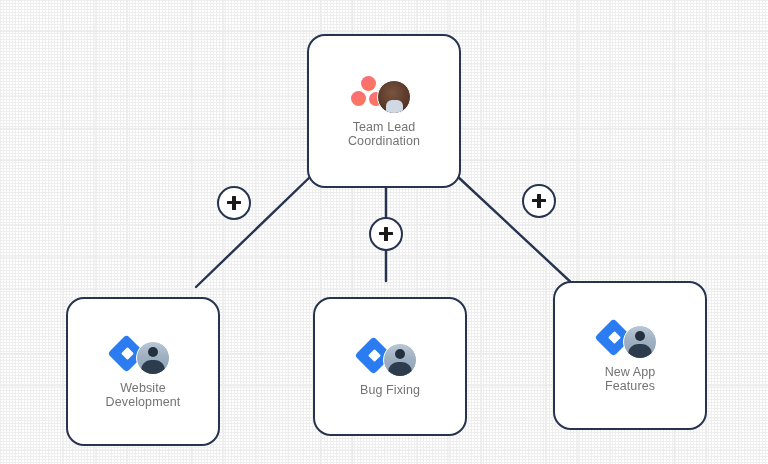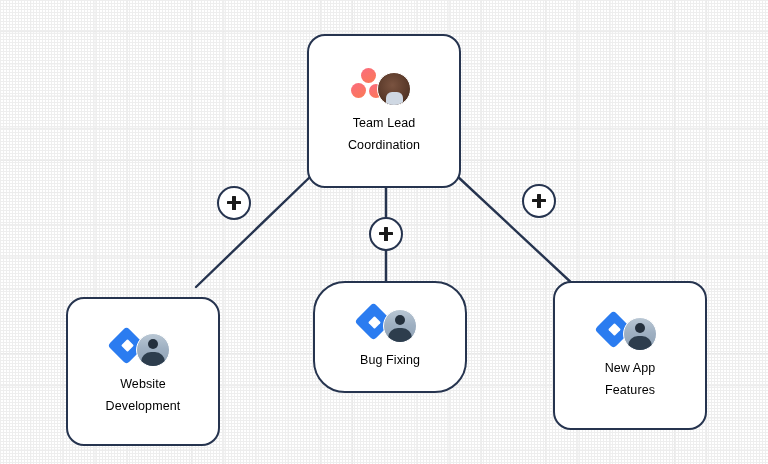--- a/index.html
+++ b/index.html
@@ -133,23 +133,23 @@
   .avatar.child-av::after {
     content: "";
     position: absolute;
     left: 4px; bottom: -1px;
     width: 24px; height: 15px;
     border-radius: 10px 10px 3px 3px;
     background: #2d3d4d;
   }
 
   .node-label {
-    color: #000000;
+    color: #737373;
     font-size: 12.5px;
-    line-height: 22px;
+    line-height: 14px;
     text-align: center;
     letter-spacing: .1px;
     white-space: pre-line;
   }
 
   .plus-btn {
     position: absolute;
     width: 34px;
     height: 34px;
     box-sizing: border-box;
@@ -210,21 +210,21 @@
       <span class="diamond-wrap">
         <span class="diamond"></span>
         <span class="diamond-inner"></span>
       </span>
       <span class="avatar child-av"></span>
     </div>
     <div class="node-label">Website
 Development</div>
   </div>
 
-  <div class="node" style="left:313px; top:281px; width:154px; height:112px;border-radius:32px;">
+  <div class="node" style="left:313px; top:297px; width:154px; height:139px;">
     <div class="node-icons">
       <span class="diamond-wrap">
         <span class="diamond"></span>
         <span class="diamond-inner"></span>
       </span>
       <span class="avatar child-av"></span>
     </div>
     <div class="node-label">Bug Fixing</div>
   </div>
 

